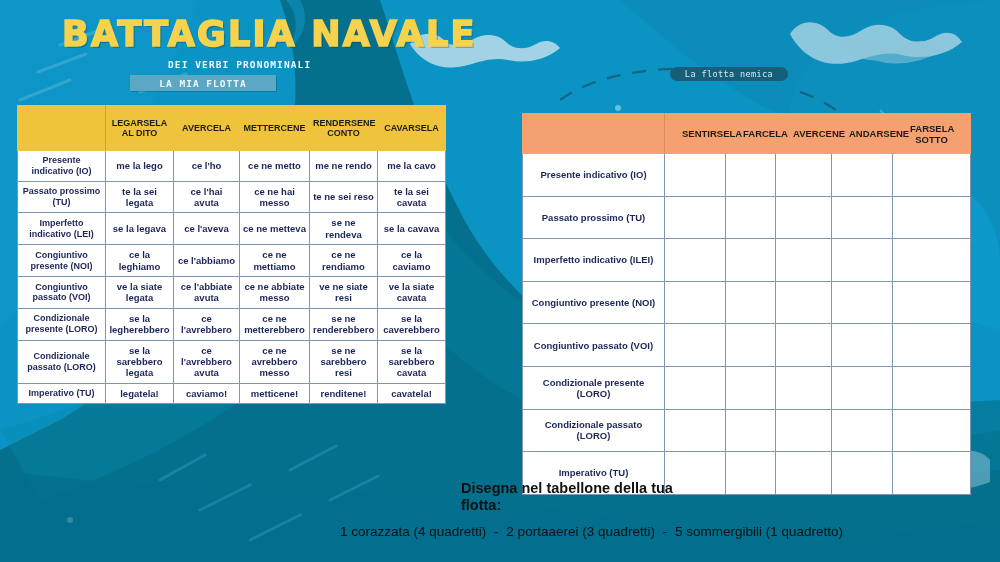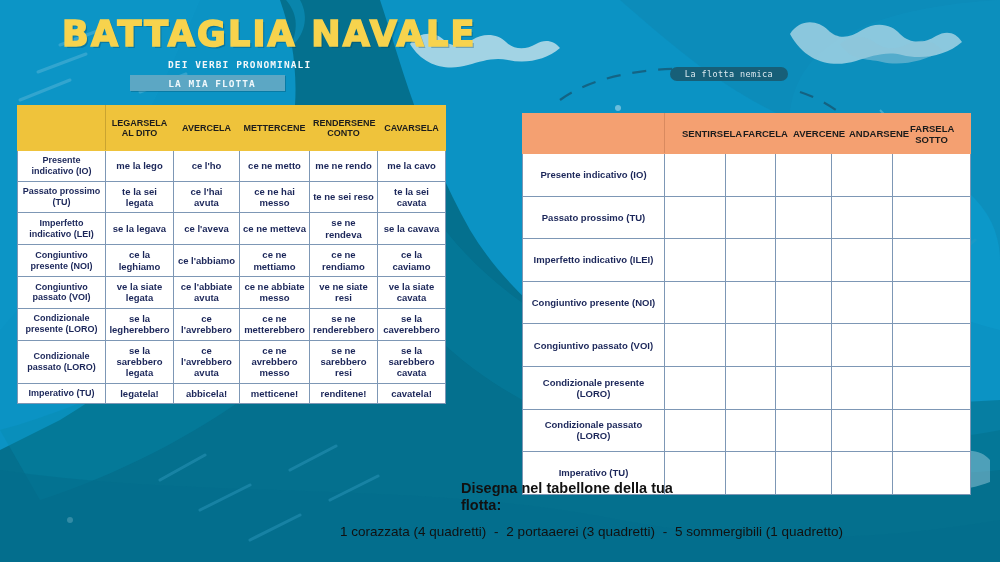--- a/index.html
+++ b/index.html
@@ -57,21 +57,20 @@
     background: #5ca7c4;
     color: #eef7fb;
     font-family: "DejaVu Sans Mono", monospace;
     font-size: 9.5px;
     font-weight: bold;
     letter-spacing: 1px;
     display: flex;
     align-items: center;
     justify-content: center;
     box-shadow: 1px 1px 0 rgba(0,50,70,0.25);
-    padding-left: 9px;
   }
   .badge-enemy {
     position: absolute;
     left: 670px;
     top: 67px;
     width: 118px;
     height: 14px;
     background: #175f78;
     color: #dceaf0;
     font-family: "DejaVu Sans Mono", monospace;
@@ -322,21 +321,21 @@
         <td class="rowhead">Condizionale passato (LORO)</td>
         <td>se la sarebbero legata</td>
         <td>ce l'avrebbero avuta</td>
         <td>ce ne avrebbero messo</td>
         <td>se ne sarebbero resi</td>
         <td>se la sarebbero cavata</td>
       </tr>
       <tr>
         <td class="rowhead">Imperativo (TU)</td>
         <td>legatela!</td>
-        <td>abbicela!</td>
+        <td>caviamo!</td>
         <td>metticene!</td>
         <td>renditene!</td>
         <td>cavatela!</td>
       </tr>
     </tbody>
   </table>
 
   <table class="tbl-right">
     <colgroup>
       <col style="width:142px">

